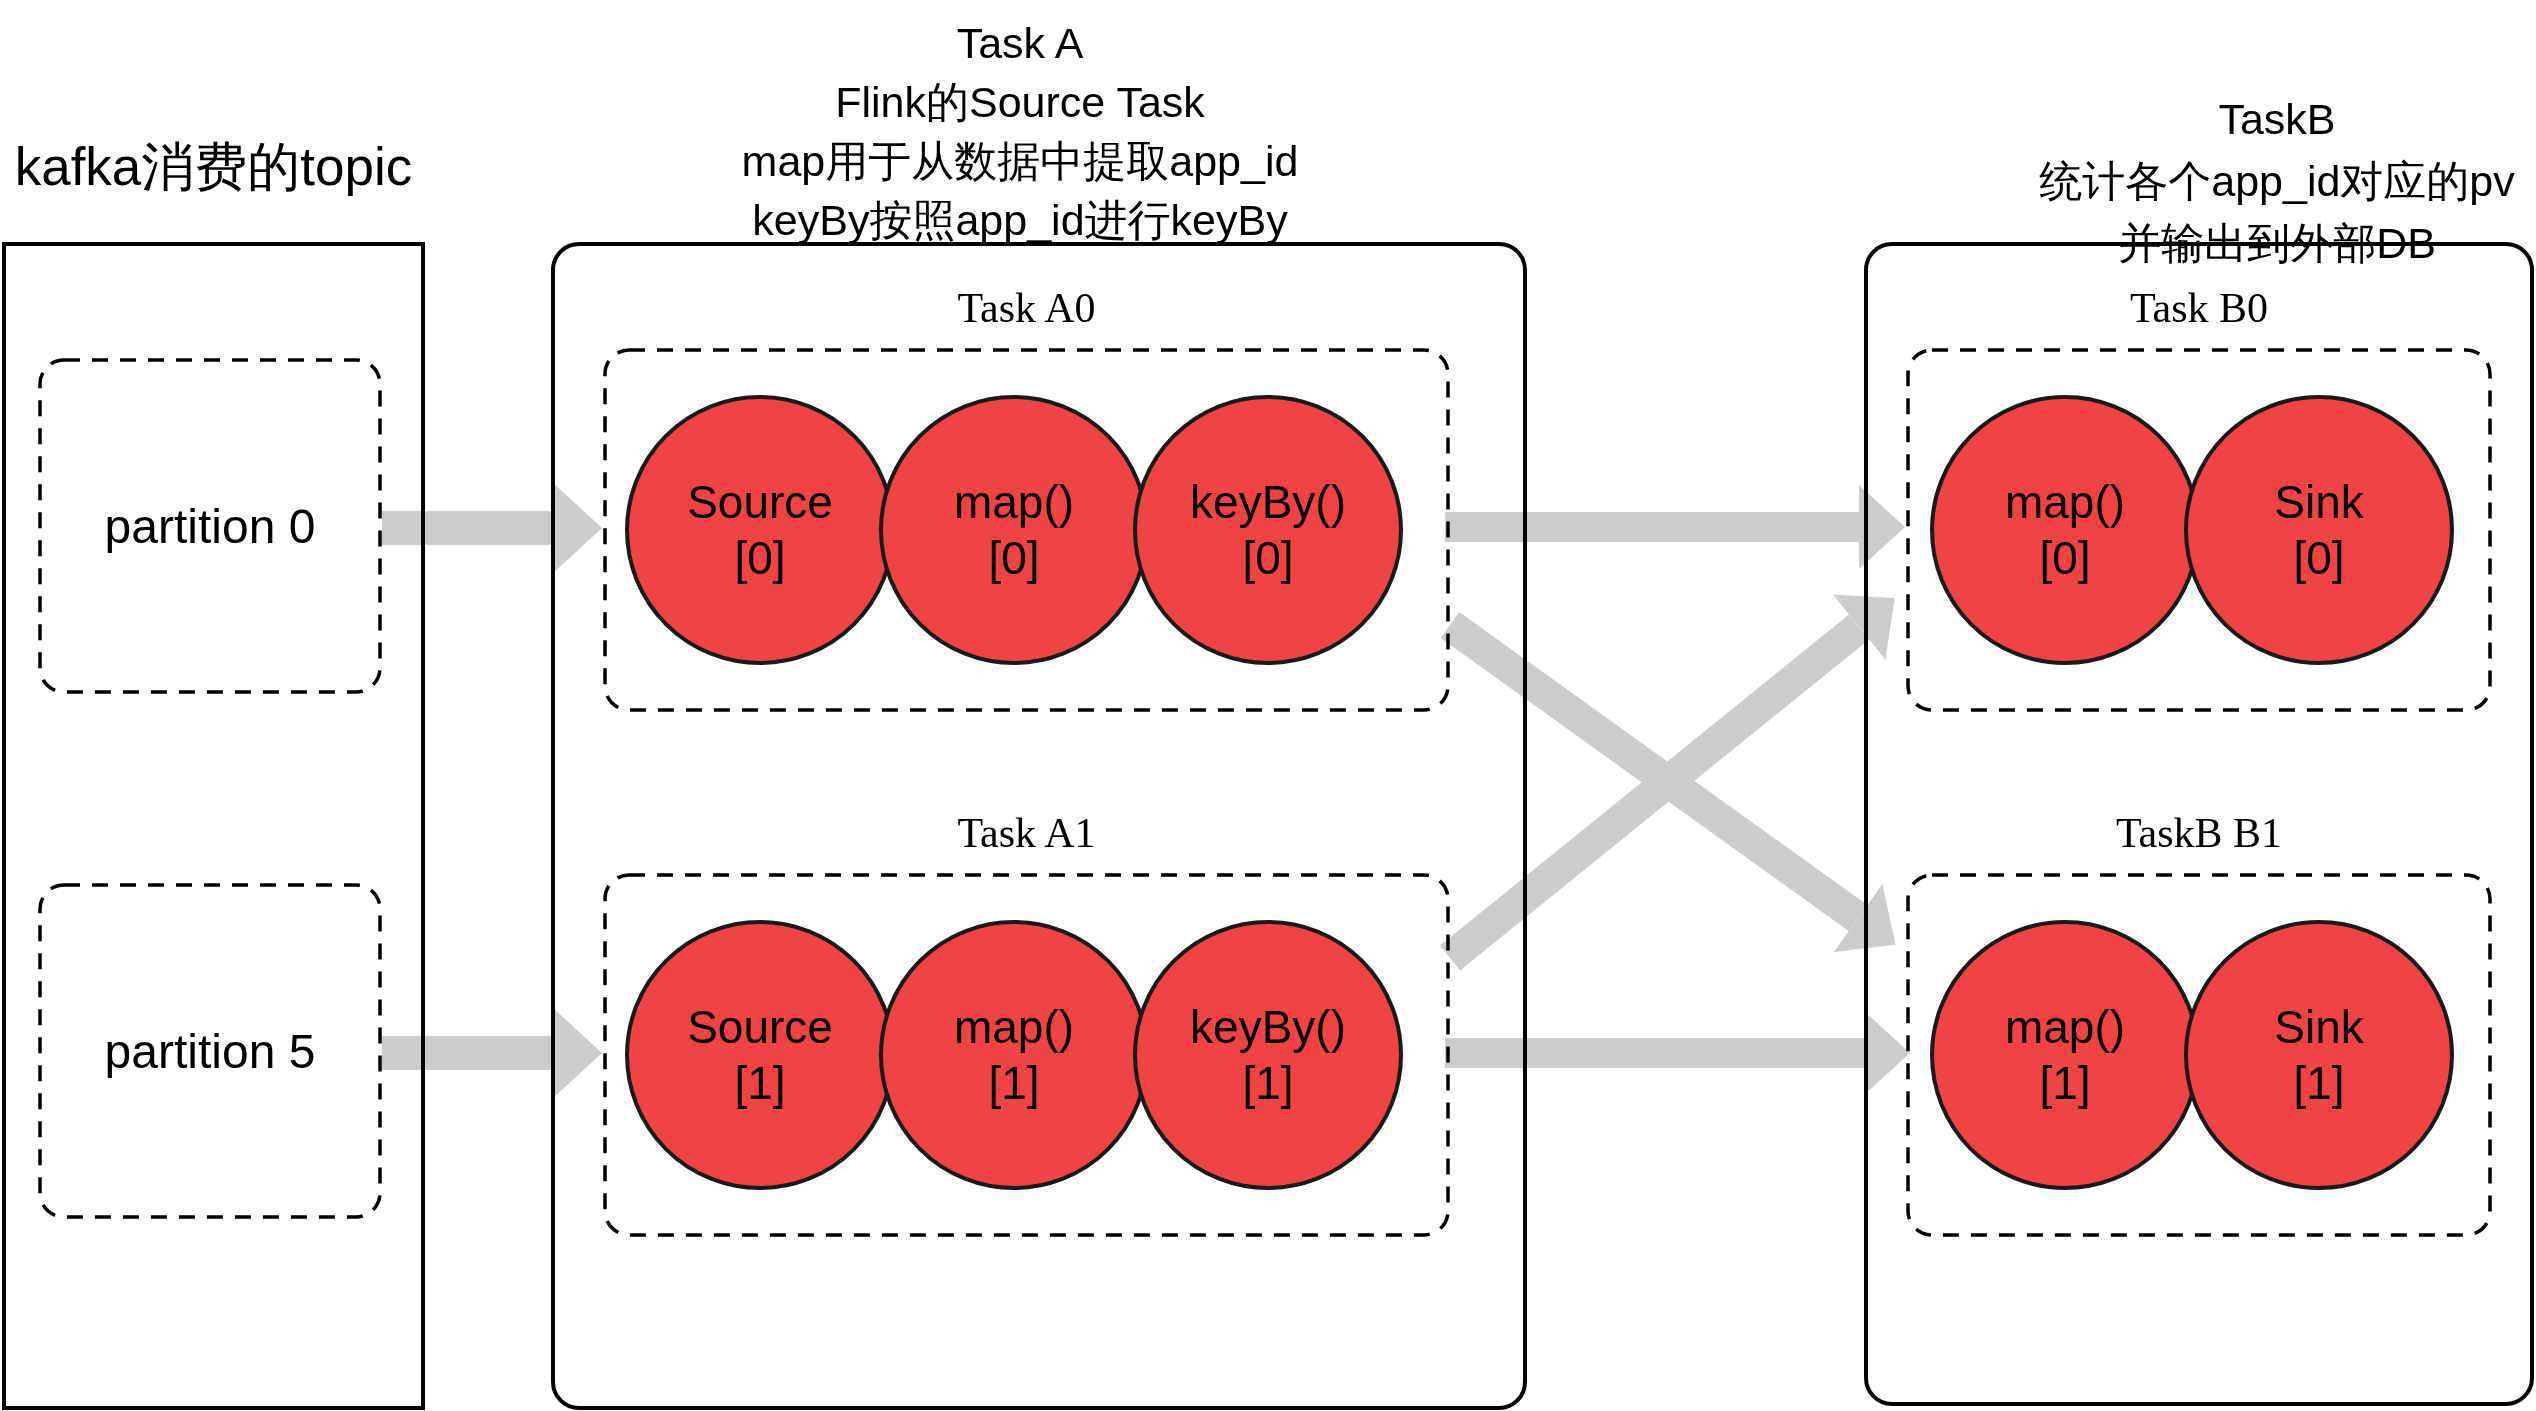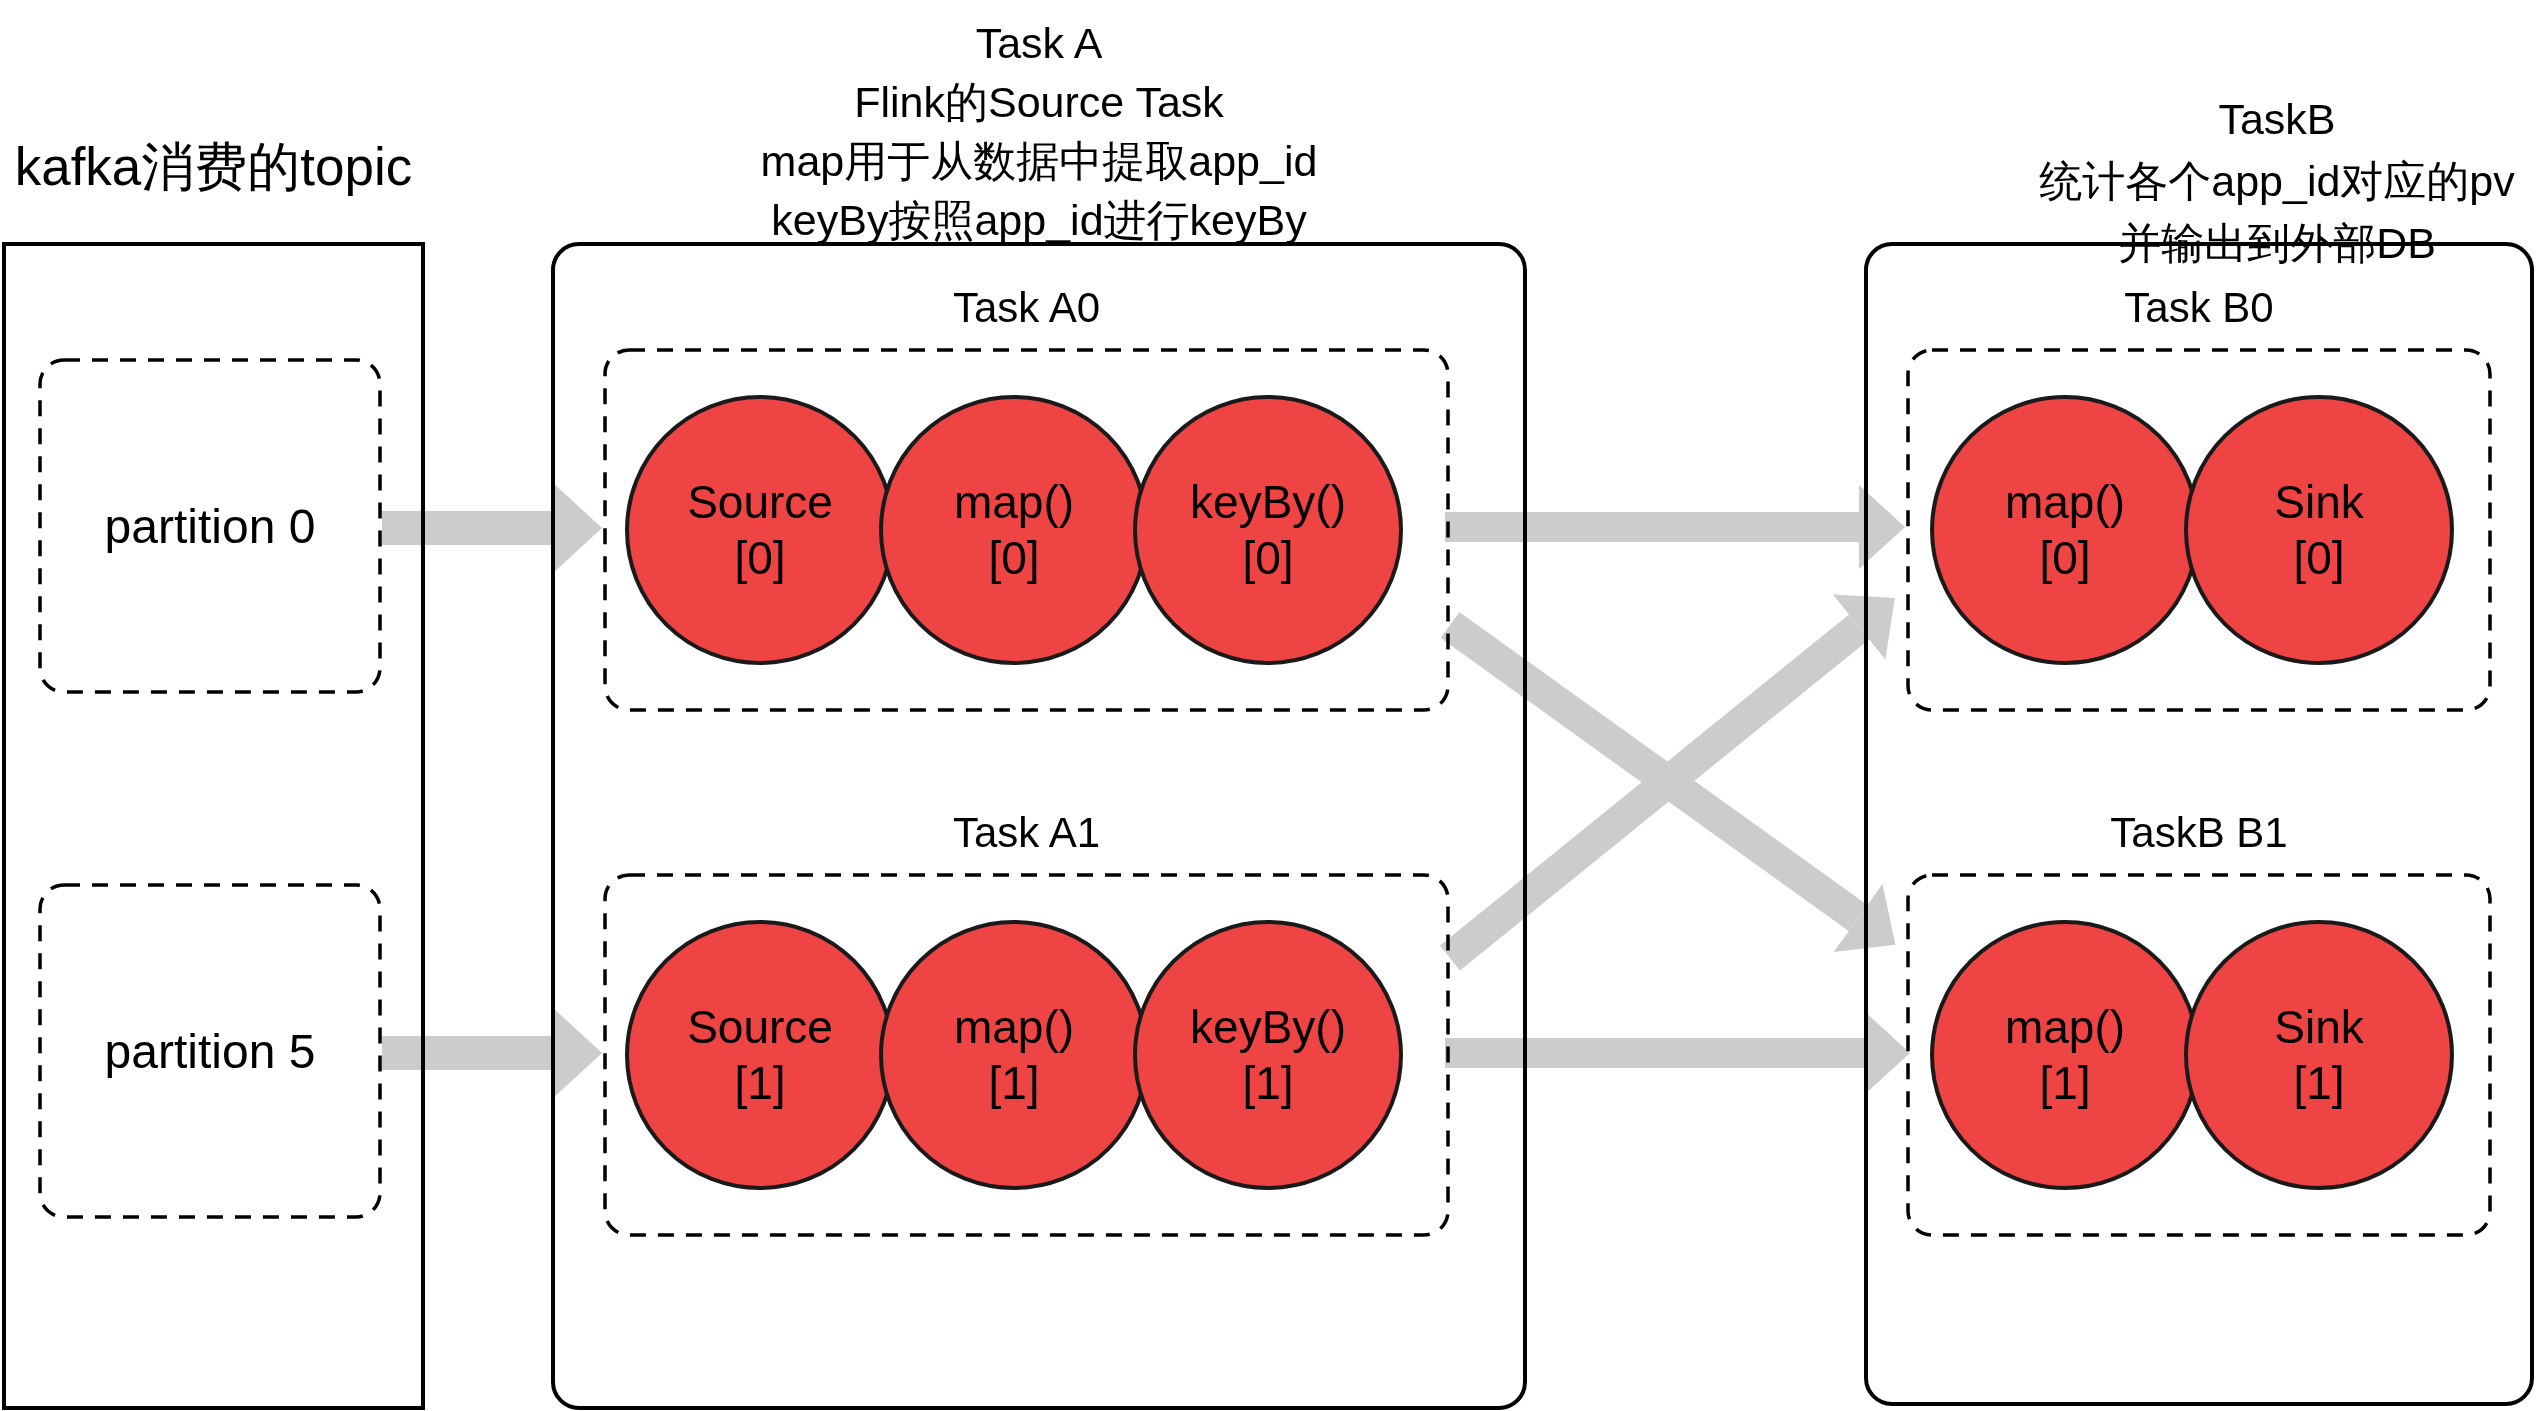--- a/index.html
+++ b/index.html
@@ -11,25 +11,25 @@
     color:#000;
     overflow:hidden;
   }
   #wires{position:absolute;left:0;top:0;z-index:1;}
   .label-layer{position:absolute;left:0;top:0;width:100%;height:100%;z-index:2;}
   .col-title{
     position:absolute;text-align:center;
     font-size:43px;line-height:59px;white-space:nowrap;
   }
   .title-left{left:4px;top:142px;width:419px;font-size:53px;line-height:50px;}
-  .title-mid{left:553px;top:14px;width:972px;}
+  .title-mid{left:534px;top:14px;width:972px;}
   .title-right{left:1944px;top:52px;width:666px;line-height:62px;margin-top:36px;}
   .task-label{
     position:absolute;text-align:center;
-    font-size:42px;line-height:48px;white-space:nowrap;
+    font-size:42px;line-height:48px;white-space:nowrap;font-family:Liberation Serif, serif;
   }
   .partition-label{
     position:absolute;display:flex;align-items:center;justify-content:center;
     font-size:48px;
   }
   .node{
     position:absolute;width:270px;height:270px;
     border-radius:50%;
     background:#ef4444;
     border:4px solid #1a1a1a;

